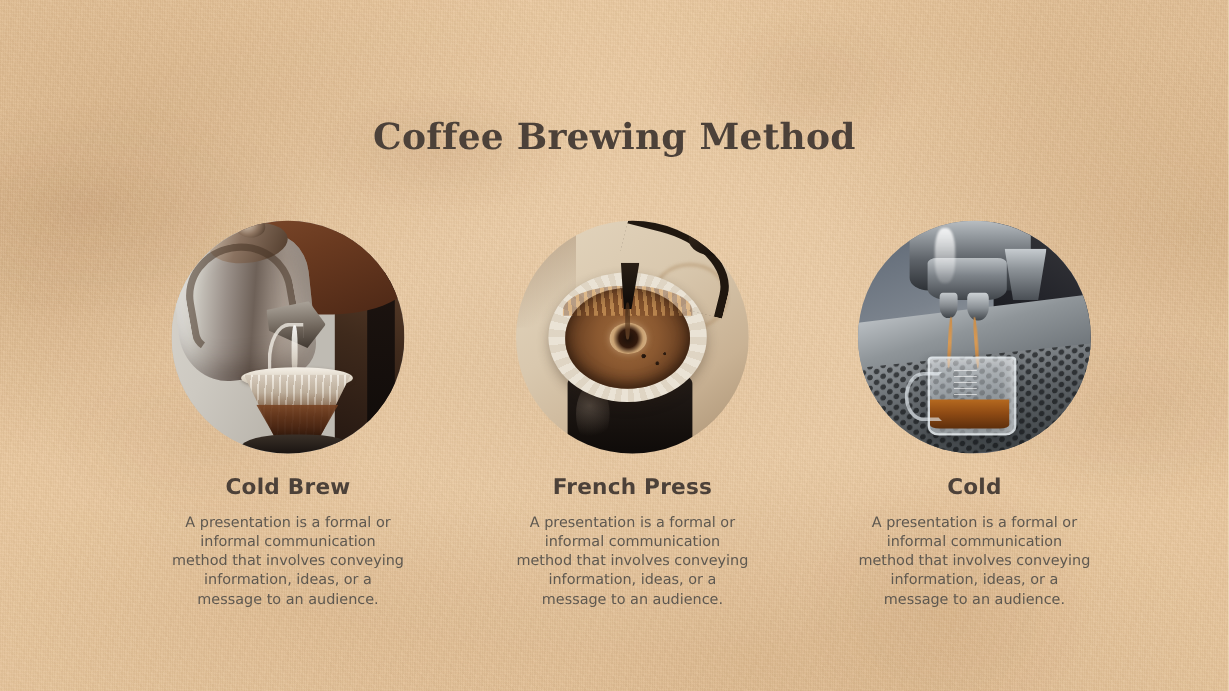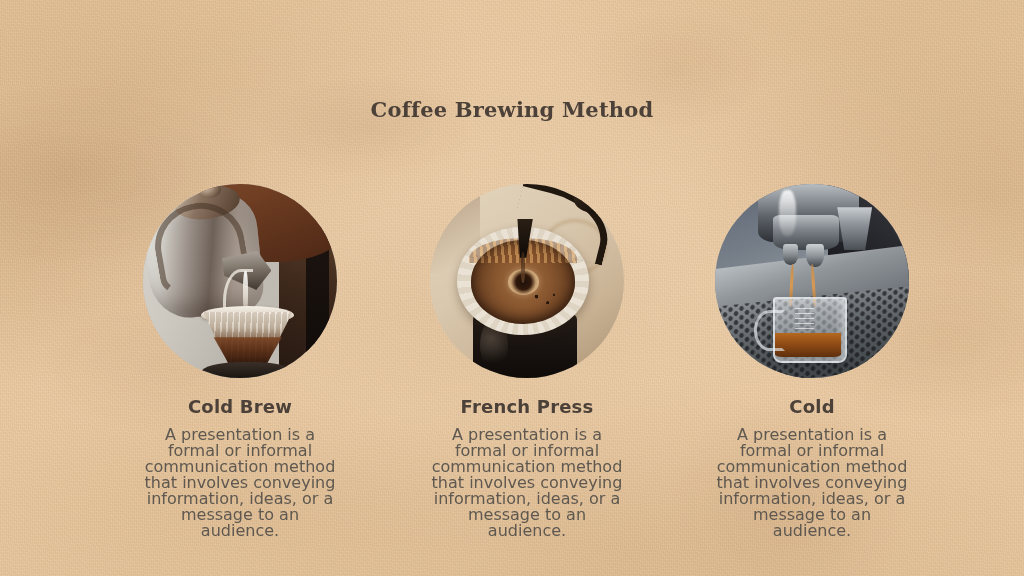--- a/index.html
+++ b/index.html
@@ -60,21 +60,21 @@
   }
 
   
   #title {
     position: absolute;
     left: 0;
     top: 97px;
     width: 1024px;
     text-align: center;
     font-family: "DejaVu Serif", serif;
-    font-size: 21px;
+    font-size: 30px;
     font-weight: bold;
     letter-spacing: 0.2px;
     color: #4c4139;
     z-index: 4;
   }
 
   
   #columns {
     position: absolute;
     left: 12px;
@@ -122,21 +122,21 @@
     color: #4c4139;
   }
   .body-text {
     position: absolute;
     top: 427px;
     left: 50%;
     transform: translateX(-50%);
     width: 196px;
     text-align: center;
     font-family: "DejaVu Sans", sans-serif;
-    font-size: 16px;
+    font-size: 12px;
     line-height: 16px;
     color: #5e5850;
   }
 
   
   .p1-bg {
     background:
       linear-gradient(100deg, #c9c6c0 0%, #d6d3cc 30%, #b9b4ab 58%, #8e8madd 58%, #7d7166 100%);
     background-color: #bfbbb3;
   }

